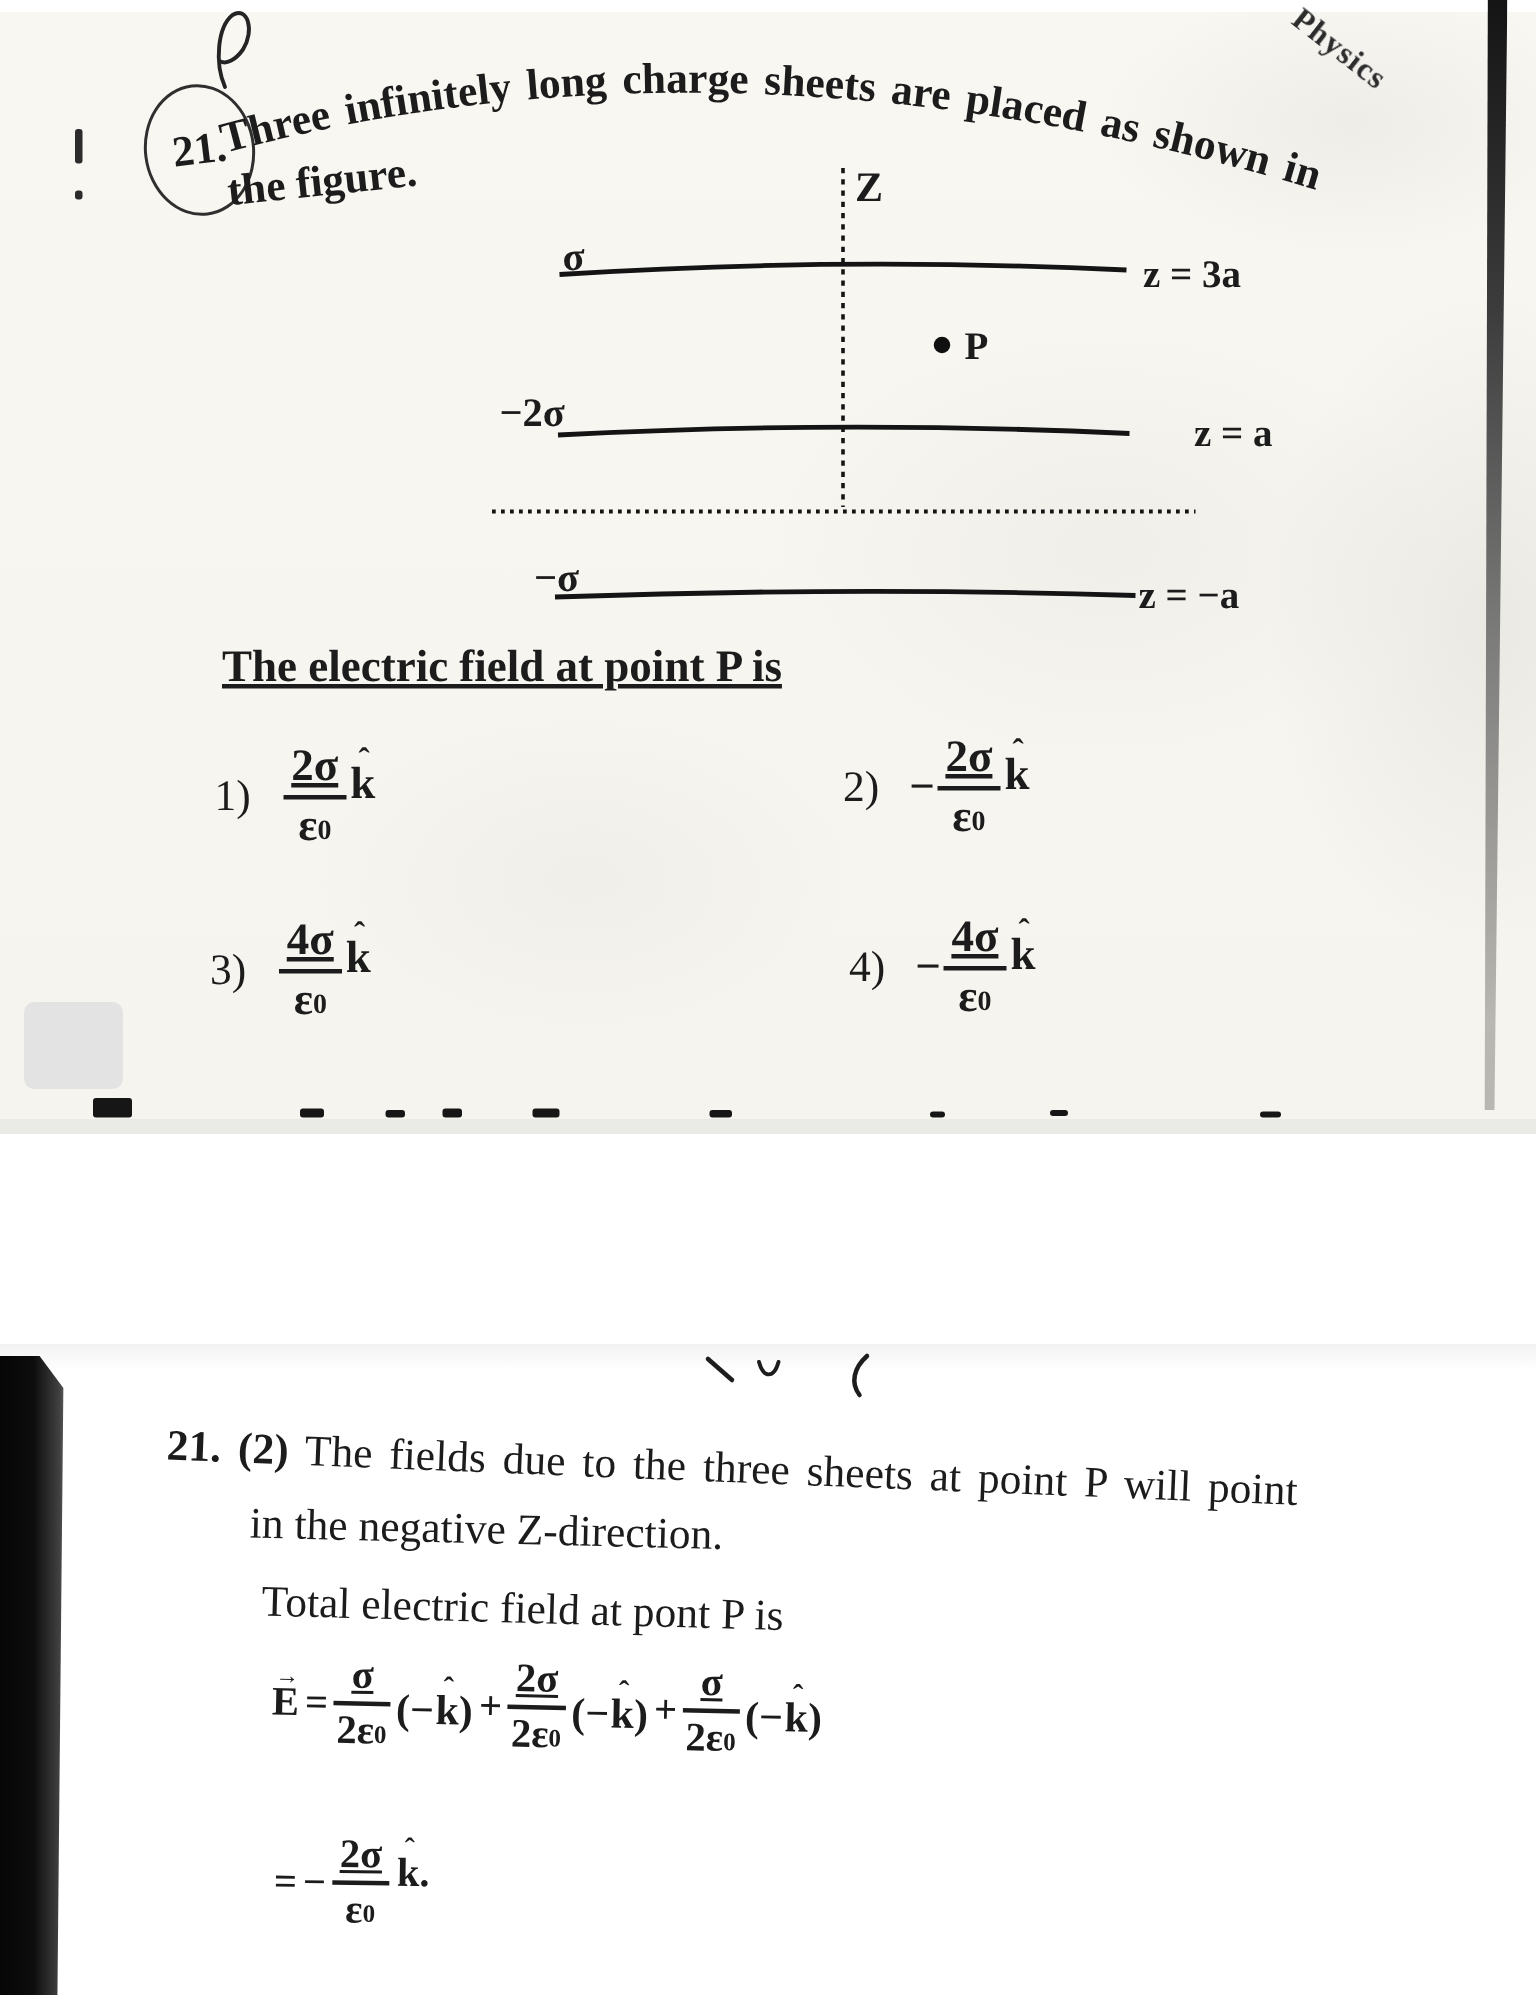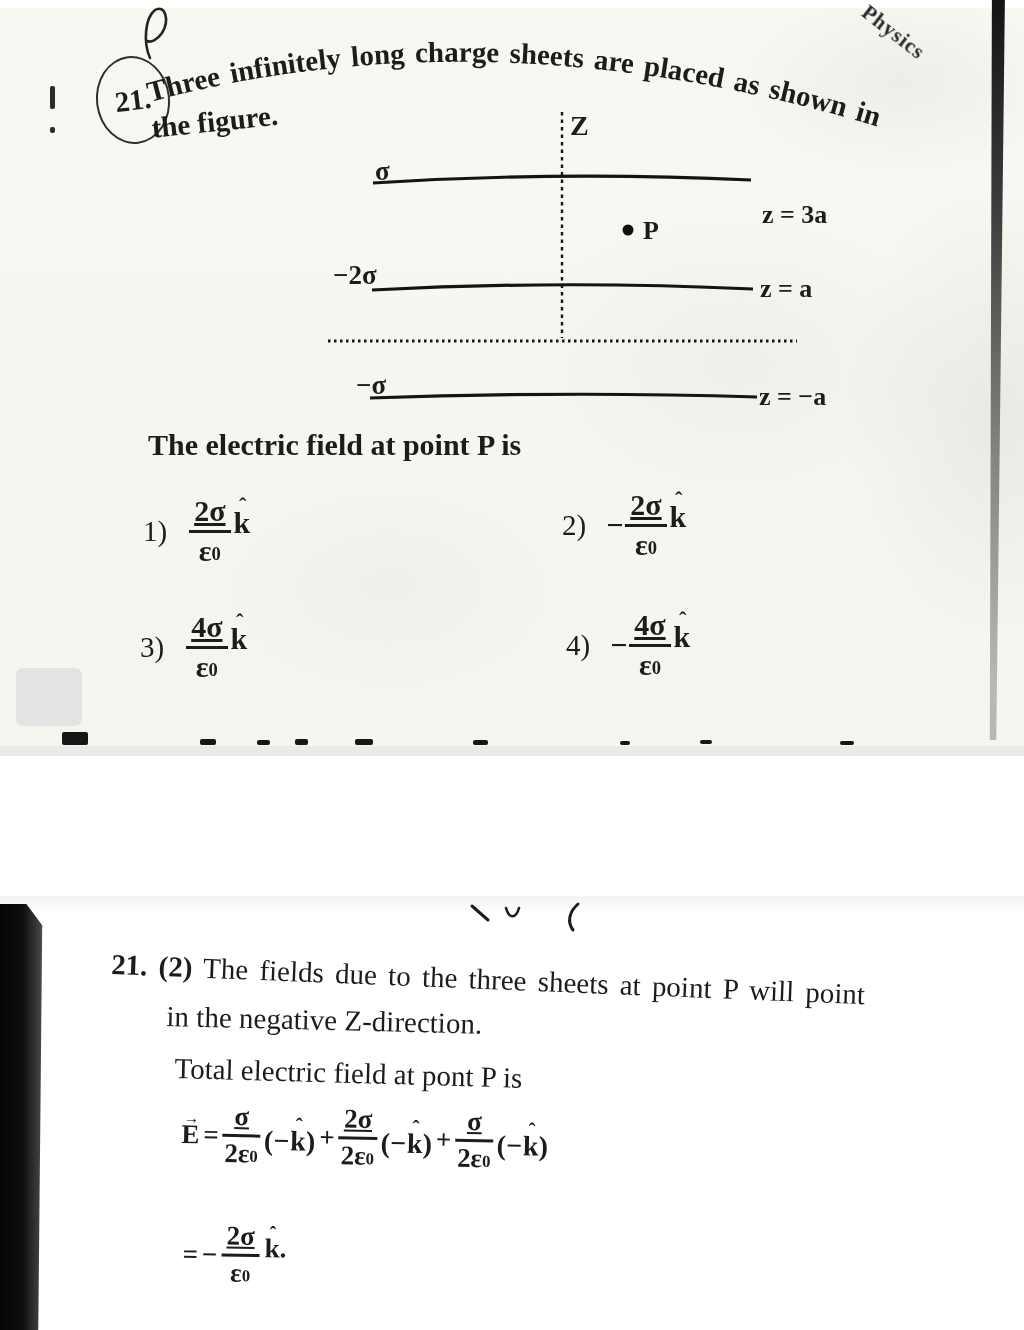--- a/index.html
+++ b/index.html
@@ -28,21 +28,21 @@
     font-weight:bold;font-size:29px;}
   .excl-bar{left:50px;top:86px;width:5px;height:23px;background:#2b2b2b;border-radius:2px;}
   .excl-dot{left:50px;top:127px;width:5px;height:6px;background:#2b2b2b;border-radius:2px;}
 
   .title2{left:150px;top:112px;font-size:29px;font-weight:bold;transform:rotate(-6deg);transform-origin:left top;}
   .corner-physics{left:872px;top:0px;font-size:21px;font-weight:bold;color:#2c2c2c;
     transform:rotate(38deg);transform-origin:left top;letter-spacing:1px;filter:blur(0.4px);}
 
   
   .dlabel{font-weight:bold;font-size:26px;}
-  .prompt{left:148px;top:428px;font-size:30px;font-weight:bold;}
+  .prompt{left:148px;top:428px;font-size:30px;font-weight:bold;text-decoration:underline;}
 
   
   .frac{display:inline-flex;flex-direction:column;align-items:center;line-height:1;}
   .frac .num{padding:0 5px 4px;text-decoration:underline;}
   .frac .bar{align-self:stretch;height:0;border-top:3px solid #1c1c1c;}
   .frac .den{padding:3px 2px 0;display:inline-flex;align-items:flex-start;}
   .sub{font-size:0.62em;transform:translateY(0.5em);}
   .khat{position:relative;display:inline-block;line-height:1;}
   .khat .hat{position:absolute;left:55%;top:-0.55em;transform:translateX(-50%);font-size:0.75em;}
   .vec{position:relative;display:inline-block;line-height:1;}
@@ -107,24 +107,24 @@
       <line x1="242" y1="12" x2="242" y2="238" stroke="#141414" stroke-width="2.4" stroke-dasharray="3.5 4"></line>
       <path d="M 53,83 Q 240,71 431,80" fill="none" stroke="#141414" stroke-width="3.2"></path>
       <path d="M 52,190 Q 240,180 433,189" fill="none" stroke="#141414" stroke-width="3.2"></path>
       <line x1="8" y1="241" x2="477" y2="241" stroke="#141414" stroke-width="2.8" stroke-dasharray="2.5 3.5"></line>
       <path d="M 50,298 Q 250,291 437,297" fill="none" stroke="#141414" stroke-width="3.2"></path>
       <circle cx="308" cy="130" r="5.5" fill="#101010"></circle>
     </svg>
 
     <div class="abs dlabel" style="left:570px;top:110px;font-size:28px;">Z</div>
     <div class="abs dlabel" style="left:375px;top:156px;font-size:27px;">σ</div>
-    <div class="abs dlabel" style="left:762px;top:168px;margin-top:32px;">z = 3a</div>
+    <div class="abs dlabel" style="left:762px;top:168px;">z = 3a</div>
     <div class="abs dlabel" style="left:643px;top:216px;">P</div>
     <div class="abs dlabel" style="left:333px;top:260px;font-size:27px;">−2σ</div>
-    <div class="abs dlabel" style="left:760px;top:274px;">z = a</div>
+    <div class="abs dlabel" style="left:796px;top:274px;">z = a</div>
     <div class="abs dlabel" style="left:356px;top:370px;font-size:27px;">−σ</div>
     <div class="abs dlabel" style="left:759px;top:382px;font-family:Liberation Serif, serif;">z = −a</div>
 
     <div class="abs prompt">The electric field at point P is</div>
 
     <div class="abs option" style="left:143px;top:496px;">
       <span class="olabel">1)</span>
       <span class="osign"></span>
       <span class="frac">
         <span class="num">2σ</span>

